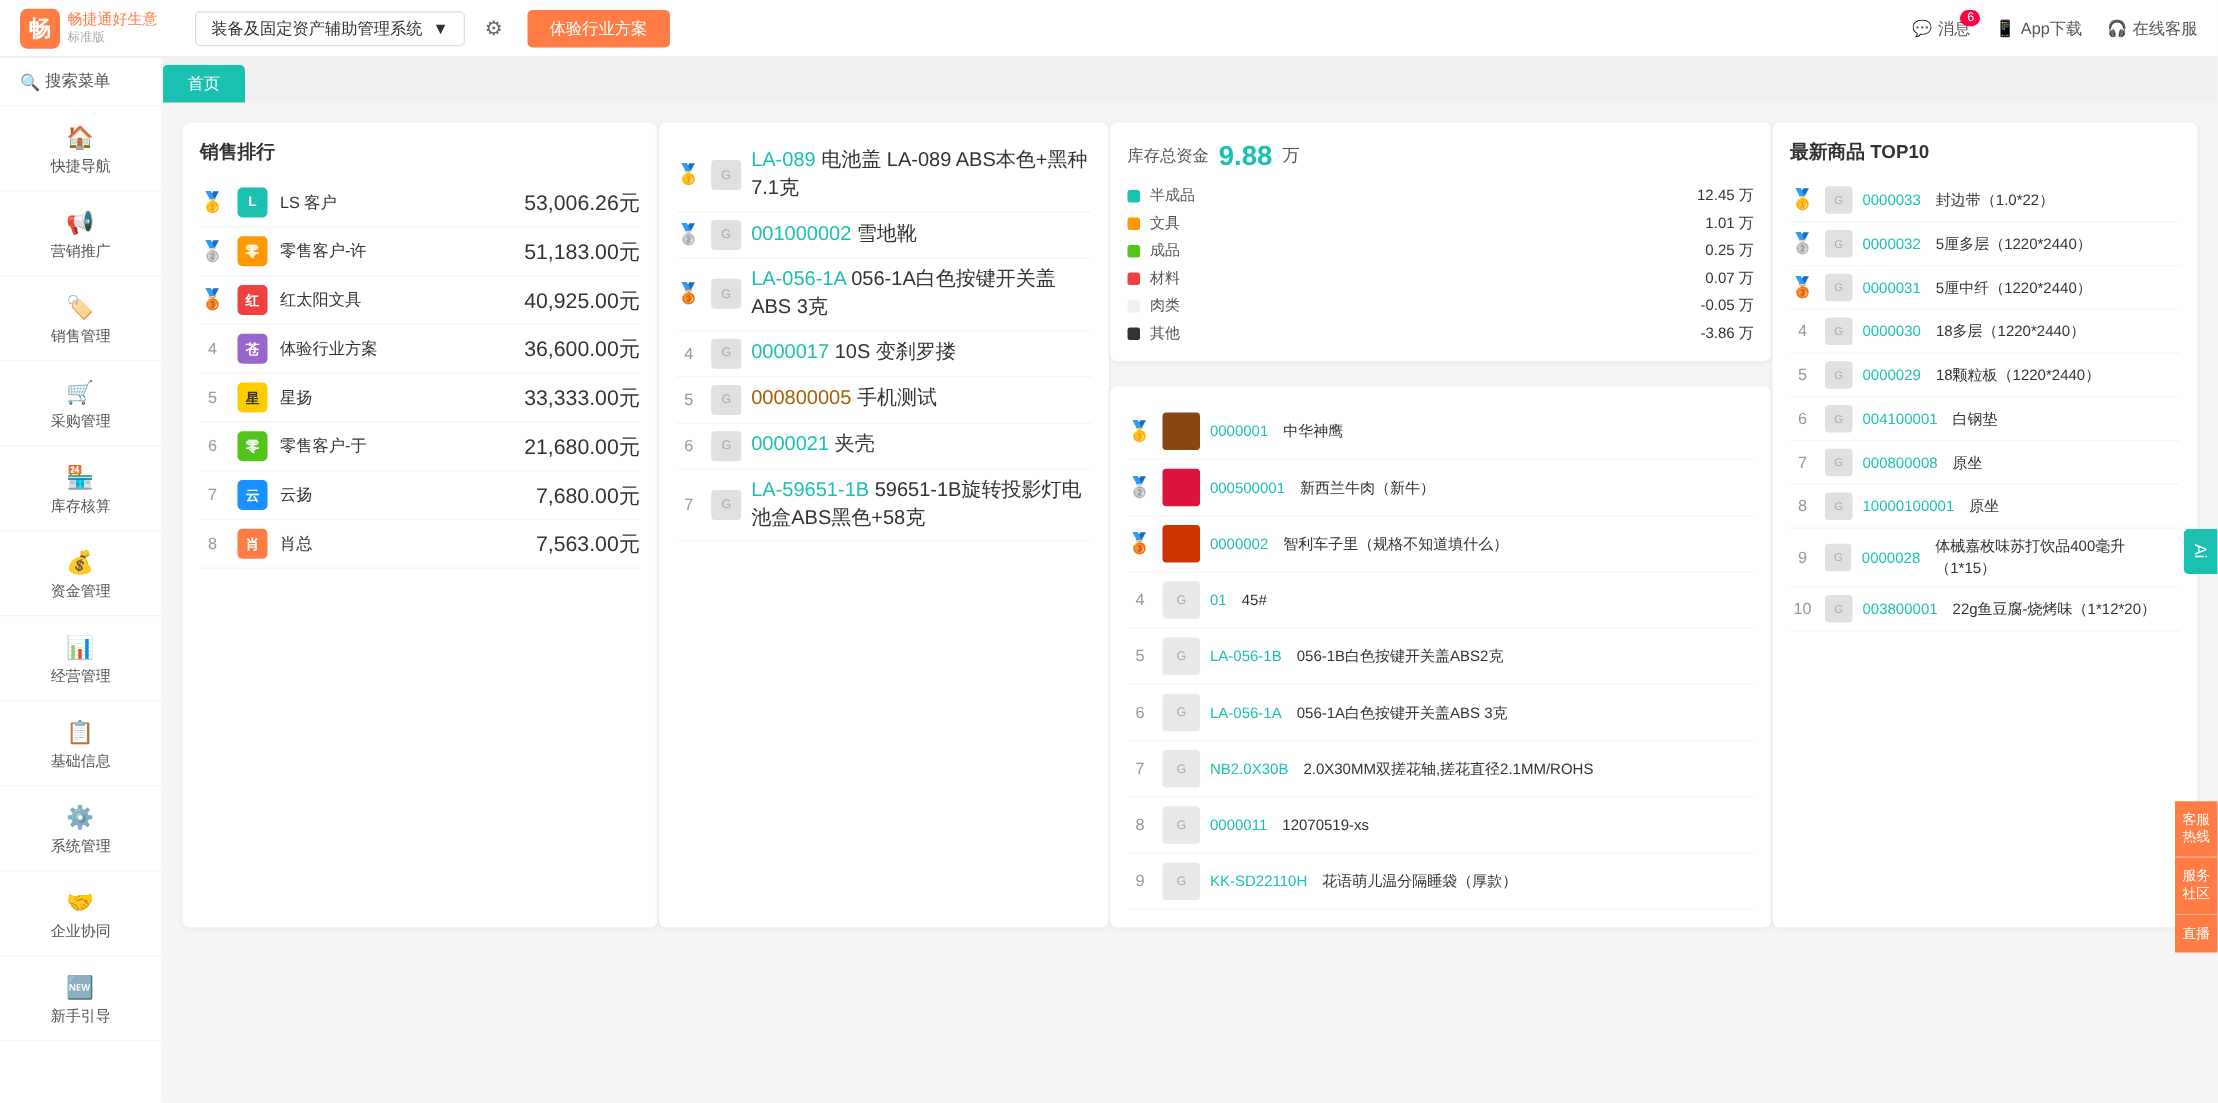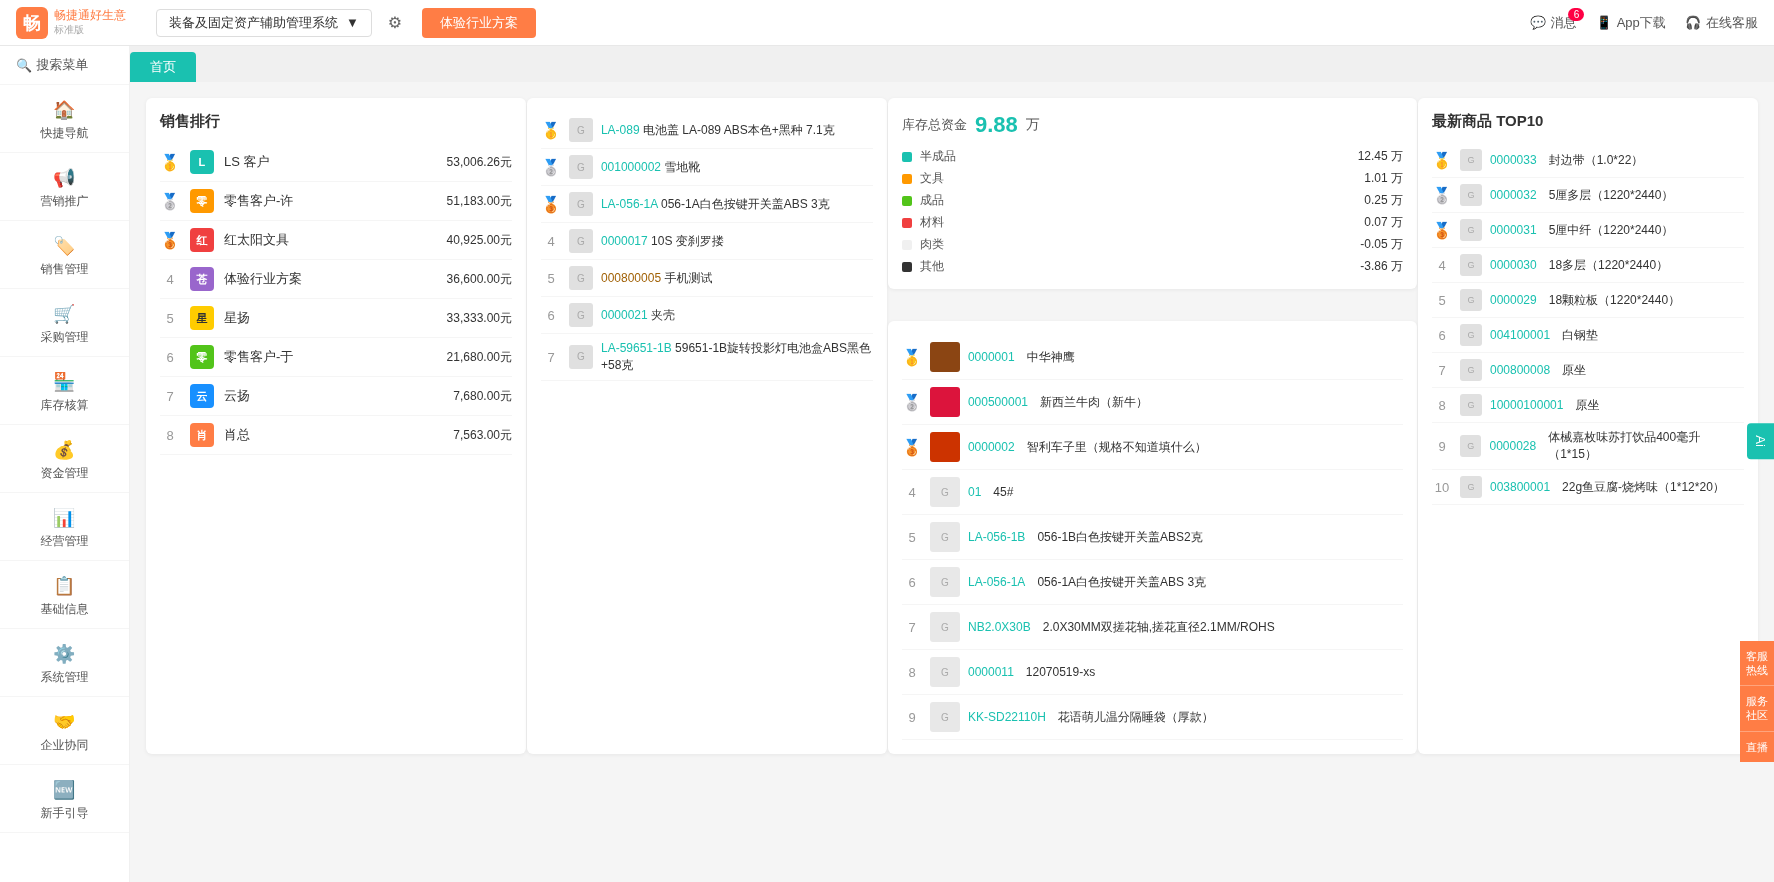--- a/index.html
+++ b/index.html
@@ -151,40 +151,40 @@
     .rank-row {
       display: flex; align-items: center;
       padding: 7px 0; border-bottom: 1px solid #f5f5f5; gap: 10px;
     }
     .rank-avatar {
       width: 24px; height: 24px; border-radius: 4px;
       display: flex; align-items: center; justify-content: center;
       color: #fff; font-size: 11px; font-weight: bold;
     }
     .rank-name { flex: 1; font-size: 13px; color: #333; }
-    .rank-amount { font-size: 12px; color: #333; font-weight: 500; }
+    .rank-amount { font-size: 17px; color: #333; font-weight: 500; }
 
     
     .product-panel { flex: 0 0 360px; }
     .prod-row {
       display: flex; align-items: center;
       padding: 6px 0; border-bottom: 1px solid #f5f5f5; gap: 8px;
     }
     .prod-icon {
       width: 24px; height: 24px; background: #e0e0e0;
       border-radius: 3px; display: flex; align-items: center;
       justify-content: center; color: #aaa; font-size: 10px;
     }
-    .prod-name { flex: 1; font-size: 12px; color: #333; line-height: 1.4; }
+    .prod-name { flex: 1; font-size: 16px; color: #333; line-height: 1.4; }
 
     
     .right-panel { flex: 1; min-width: 300px; }
 
     
-    .inventory-section { margin-bottom: 32px; }
+    .inventory-section { margin-bottom: 20px; }
     .inv-total {
       font-size: 22px; font-weight: bold; color: #1ac1b0;
     }
     .inv-total-label { font-size: 13px; color: #555; }
     .inv-unit { font-size: 14px; color: #555; }
     .donut-container {
       display: flex; align-items: center; gap: 20px;
     }
     .donut-svg { width: 110px; height: 110px; }
     .legend { display: flex; flex-direction: column; gap: 5px; flex: 1; }

